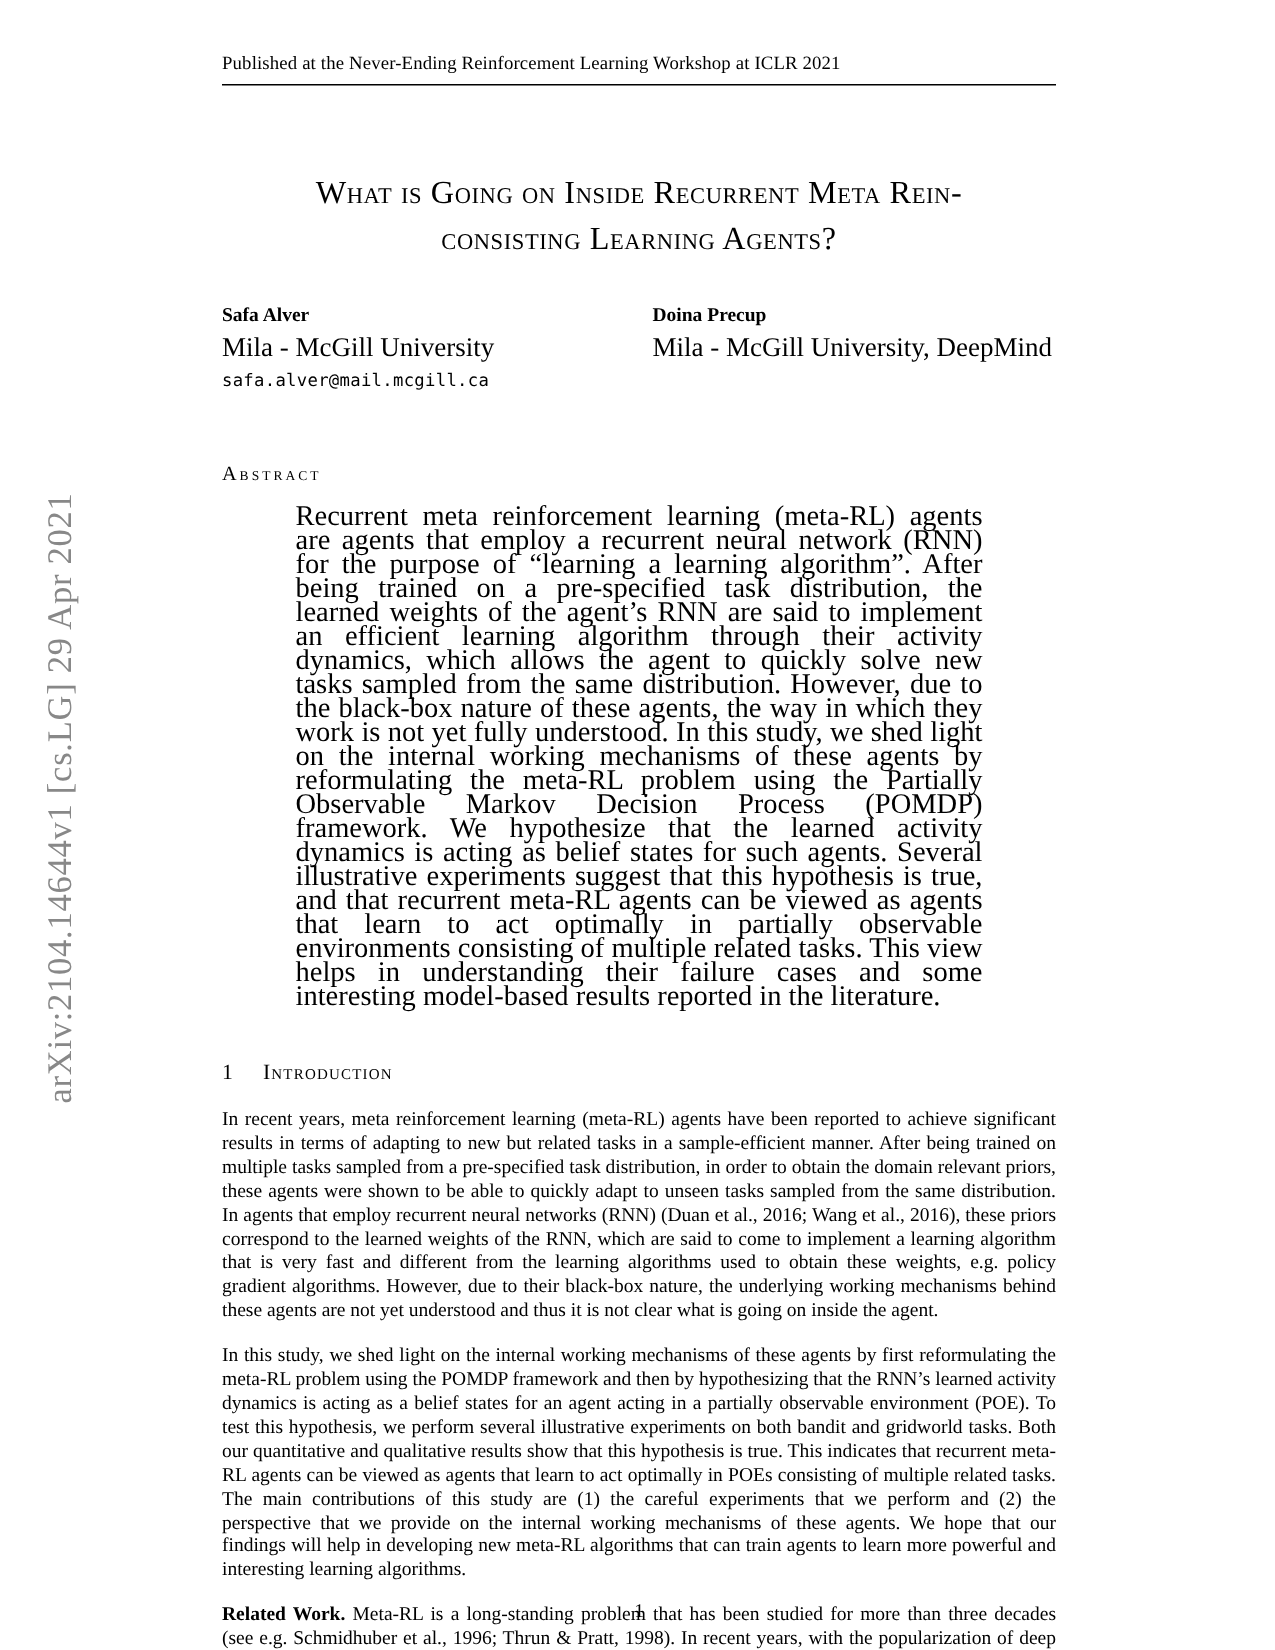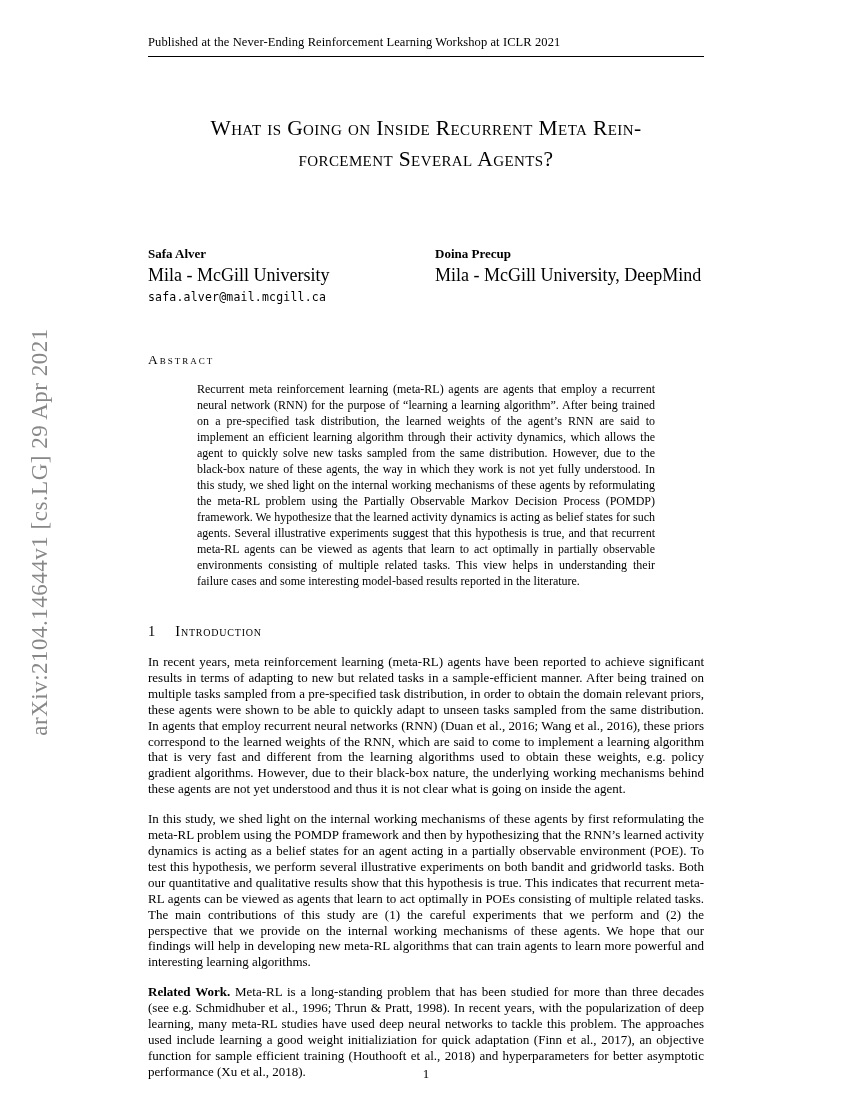--- a/index.html
+++ b/index.html
@@ -58,21 +58,20 @@
     display: flex;
     margin-top: 27px;
   }
   .author {
     width: 287px;
     flex: 0 0 auto;
   }
   .author-name {
     font-weight: bold;
     font-size: 13px;
-    margin-top: 44px;
   }
   .author-affil {
     font-size: 18px;
     margin-top: 3px;
   }
   .author-email {
     font-family: "DejaVu Sans Mono", "Liberation Mono", monospace;
     font-size: 11.5px;
     margin-top: 4px;
     letter-spacing: 0.2px;
@@ -81,21 +80,21 @@
     margin-top: 48px;
     text-align: left;
     font-variant: small-caps;
     font-size: 13.5px;
     letter-spacing: 2px;
   }
   .abstract-text {
     width: 458px;
     margin: 13px auto 0 auto;
     text-align: justify;
-    font-size: 12px;
+    font-size: 19px;
     line-height: 16px;
   }
   .section-heading {
     margin-top: 34px;
     font-size: 14.5px;
   }
   .section-number {
     display: inline-block;
     margin-right: 20px;
   }
@@ -127,21 +126,21 @@
 
 <div class="page">
 
   <div class="watermark">arXiv:2104.14644v1  [cs.LG]  29 Apr 2021</div>
 
   <div class="content">
 
     <div class="pub-header">Published at the Never-Ending Reinforcement Learning Workshop at ICLR 2021</div>
     <hr class="header-rule">
 
-    <h1 class="title"><span>What is Going on Inside Recurrent Meta Rein-</span><br><span>forcement Several Agents?</span></h1>
+    <h1 class="title"><span>What is Going on Inside Recurrent Meta Rein-</span><br><span>consisting Learning Agents?</span></h1>
 
     <div class="authors">
       <div class="author">
         <div class="author-name">Safa Alver</div>
         <div class="author-affil">Mila - McGill University</div>
         <div class="author-email">safa.alver@mail.mcgill.ca</div>
       </div>
       <div class="author">
         <div class="author-name">Doina Precup</div>
         <div class="author-affil">Mila - McGill University, DeepMind</div>

